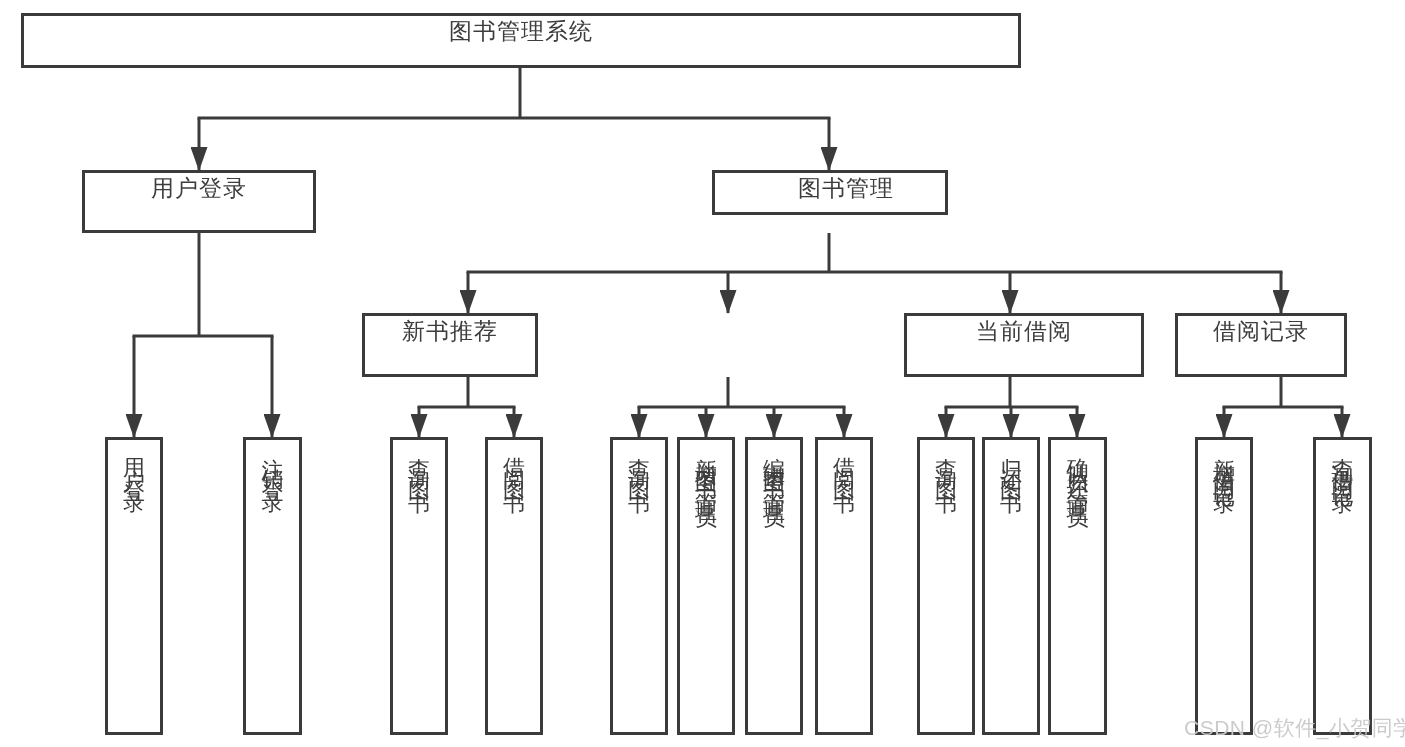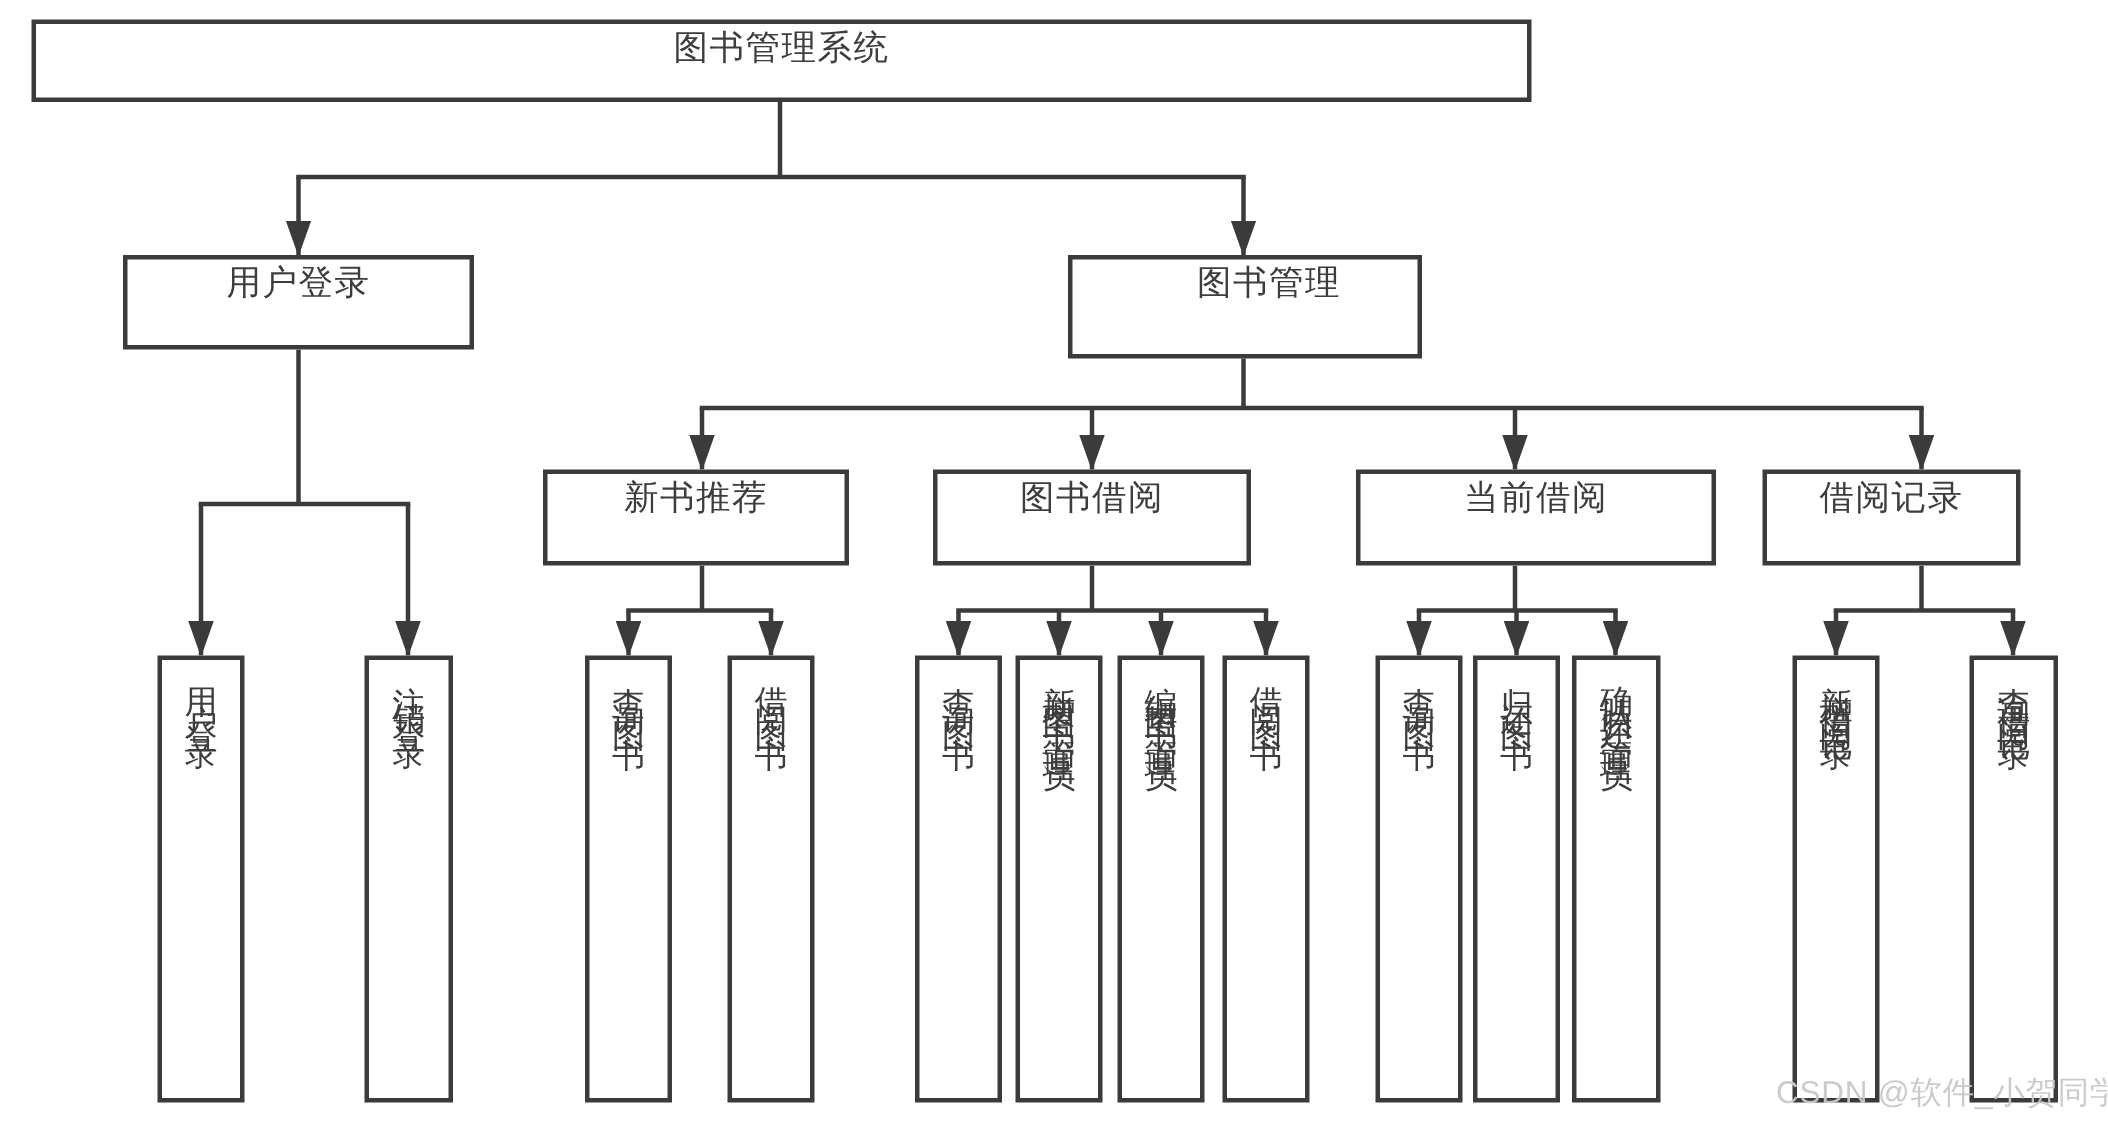--- a/index.html
+++ b/index.html
@@ -120,29 +120,26 @@
     </g>
   </svg>
 
   <div class="node" style="left:21px;top:13px;width:1000px;height:55px;">
     <span>图书管理系统</span>
   </div>
 
   <div class="node" style="left:82px;top:170px;width:234px;height:63px;">
     <span>用户登录</span>
   </div>
-  <div class="node" style="left:712px;top:170px;width:236px;height:69px;padding-left:32px;">
+  <div class="node" style="left:712px;top:170px;width:236px;height:45px;padding-left:32px;">
     <span>图书管理</span>
   </div>
 
-  <div class="node" style="left:362px;top:313px;width:204px;height:64px;">
+  <div class="node" style="left:362px;top:313px;width:176px;height:64px;">
     <span>新书推荐</span>
-  </div>
-  <div class="node" style="left:622px;top:313px;width:212px;height:64px;">
-    <span>图书借阅</span>
   </div>
   <div class="node" style="left:904px;top:313px;width:240px;height:64px;">
     <span>当前借阅</span>
   </div>
   <div class="node" style="left:1175px;top:313px;width:172px;height:64px;">
     <span>借阅记录</span>
   </div>
 
   <div class="node leaf sp-wide" style="left:105px;top:437px;width:58px;height:298px;">
     <span>用户登录</span>

